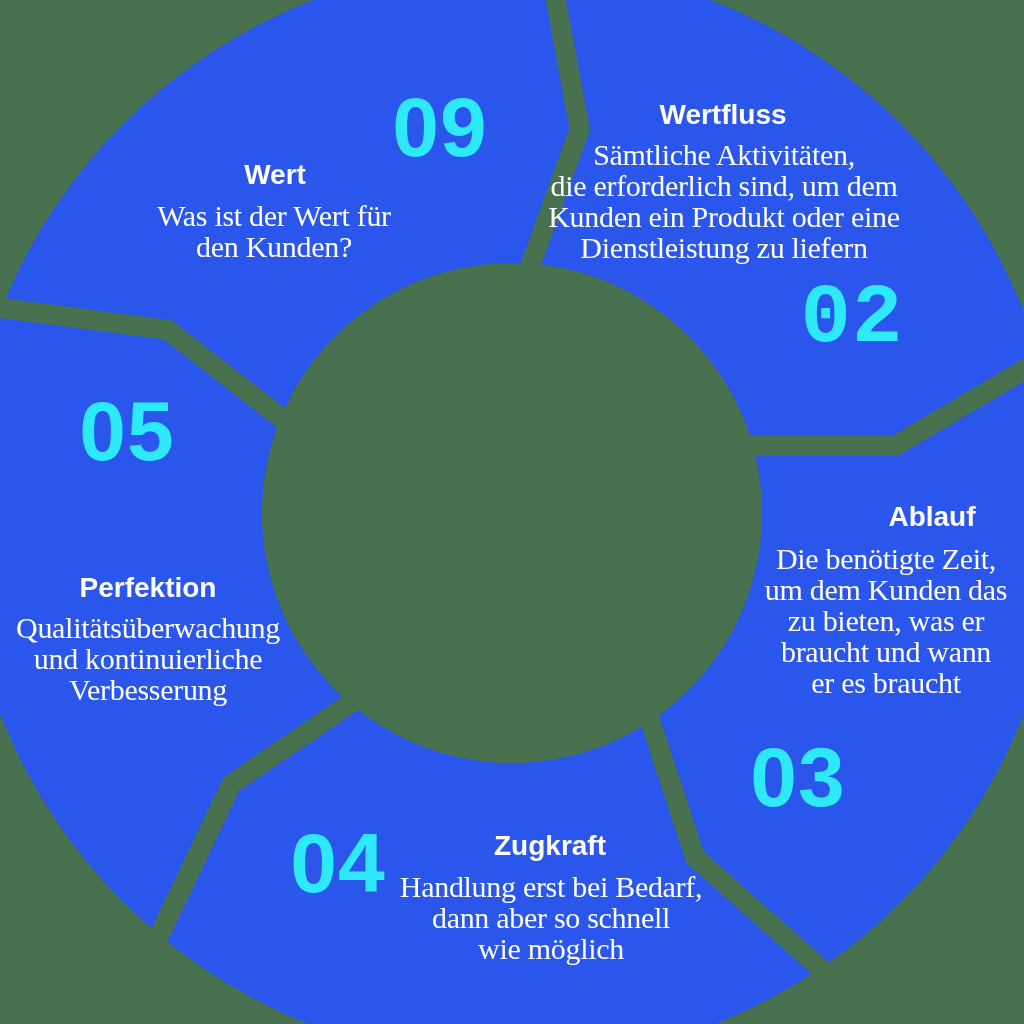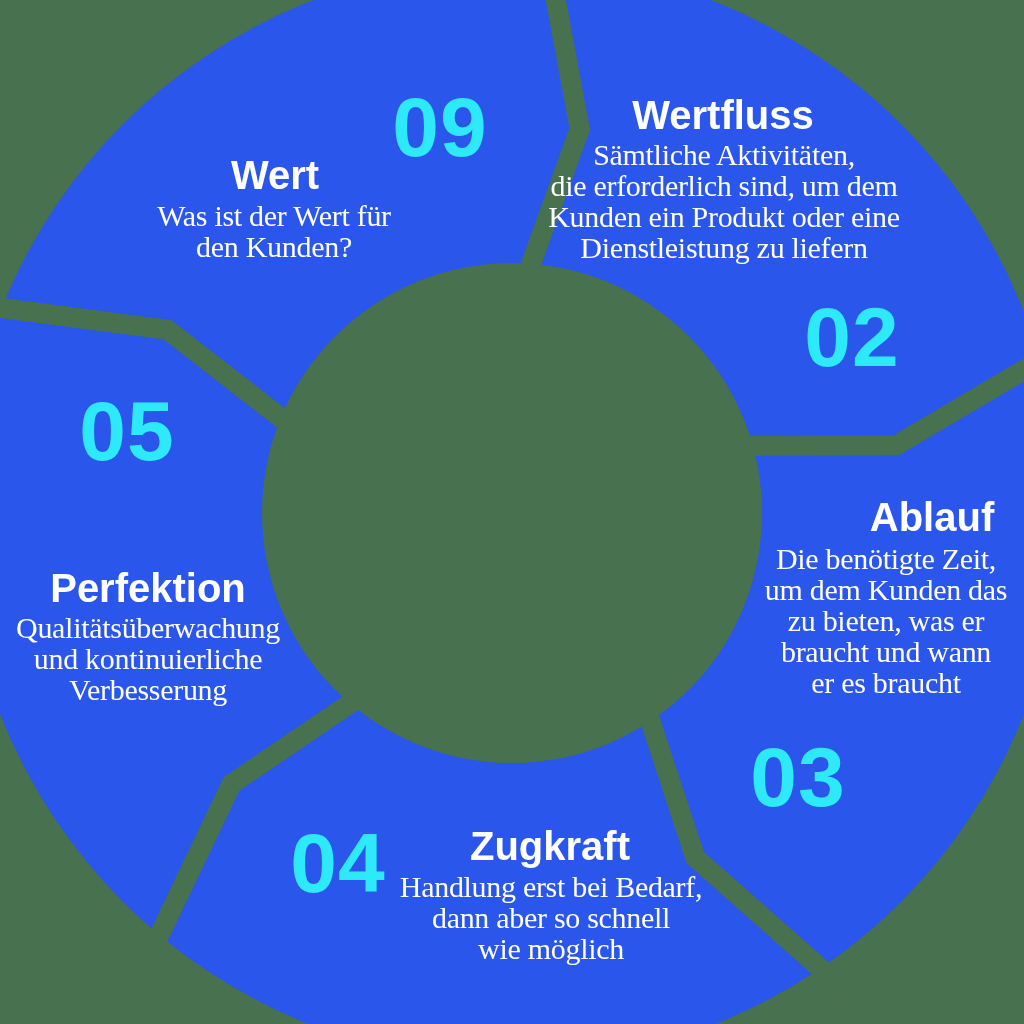--- a/index.html
+++ b/index.html
@@ -26,36 +26,36 @@
     transform: translate(-50%, -50%);
     text-align: center;
     color: var(--text, #FFFFFF);
   }
   .num {
     font-size: 84px;
     font-weight: 700;
     letter-spacing: 1px;
     color: var(--number, #2DE9FA);
   }
-  .title { font-size: 40px; font-weight: 700; }
+  .title { font-size: 28px; font-weight: 700; }
   .desc {
     font-size: 30px;
     line-height: 31px;
     letter-spacing: -0.3px;
     white-space: pre;
     font-family: Liberation Serif, serif;
   }
   
   #s1-num   { left: 440px; top: 127px; }
   #s1-title { left: 275px; top: 175px; }
   #s1-desc  { left: 274px; top: 231px; }
   
   #s2-title { left: 723px; top: 115px; }
   #s2-desc  { left: 724px; top: 201px; }
-  #s2-num   { left: 852px; top: 337px; }
+  #s2-num   { left: 852px; top: 318px; font-family: Liberation Mono, monospace; }
   
   #s3-title { left: 888px; top: 517px; margin-left: 44px; }
   #s3-desc  { left: 886px; top: 620px; }
   #s3-num   { left: 798px; top: 777px; }
   
   #s4-num   { left: 338px; top: 863px; }
   #s4-title { left: 550px; top: 846px; }
   #s4-desc  { left: 551px; top: 917px; }
   
   #s5-num   { left: 127px; top: 431px; }

